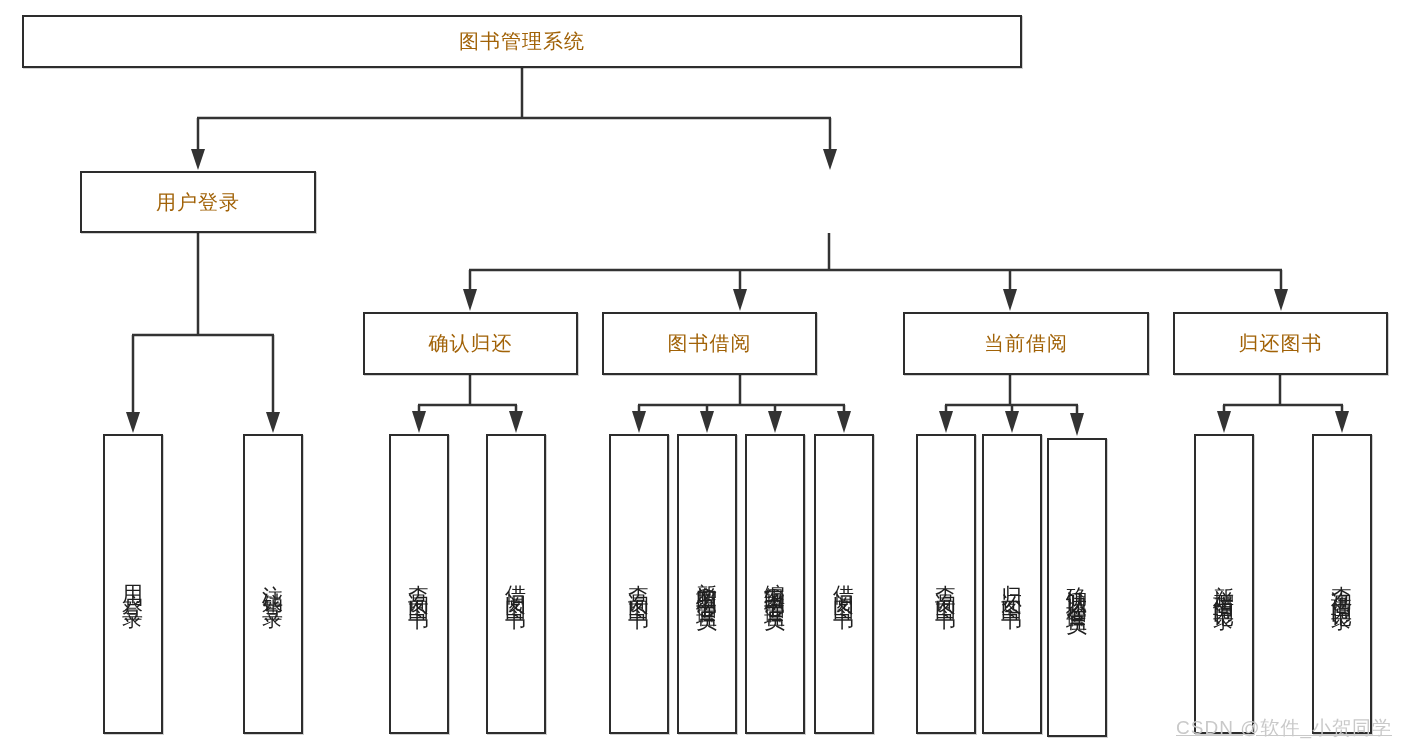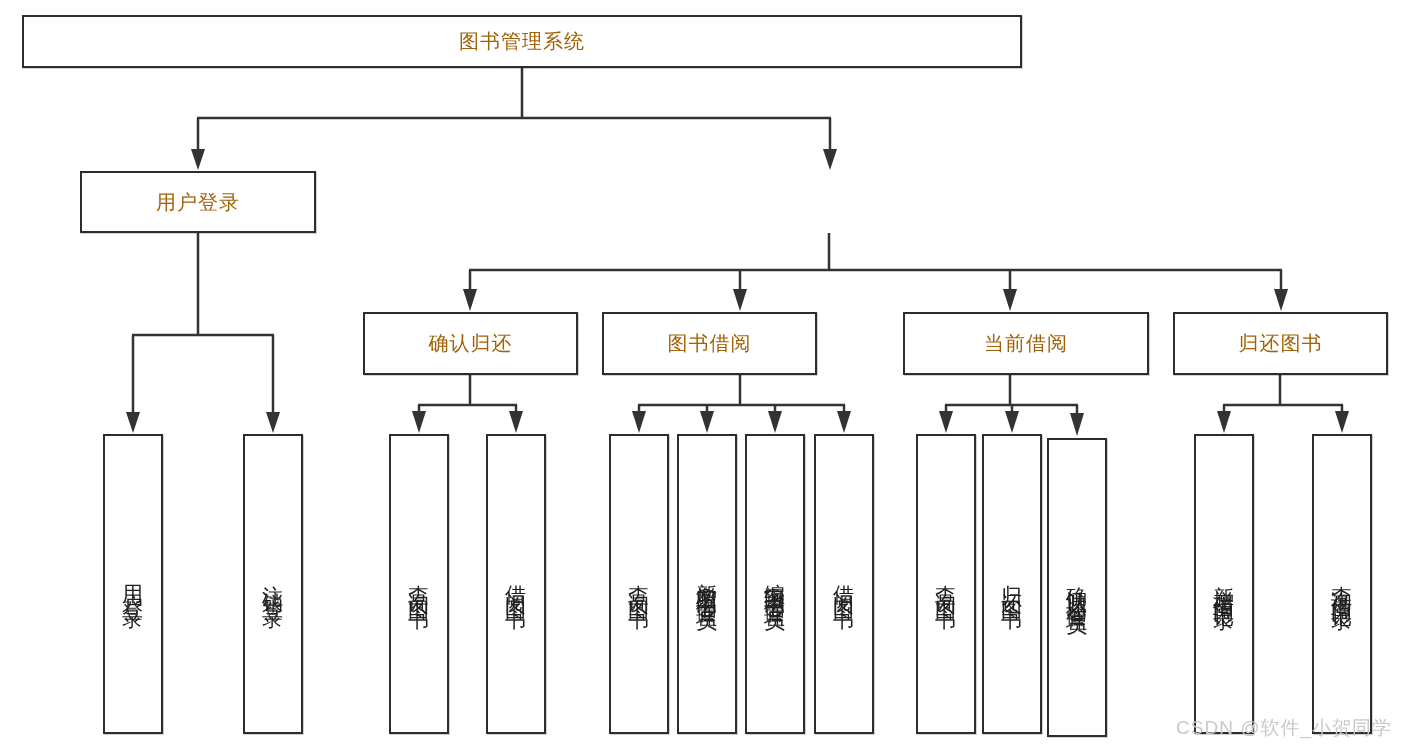--- a/index.html
+++ b/index.html
@@ -28,20 +28,21 @@
     writing-mode:vertical-rl;
     text-orientation:mixed;
     font-size:21px;color:#1f1f1f;
     letter-spacing:8px;
     line-height:1;
   }
   #watermark{
     position:absolute;right:13px;bottom:6px;
     font-size:19px;color:#c9c9c9;letter-spacing:1px;
     white-space:nowrap;
+    text-decoration:underline;
   }
 </style>
 </head>
 <body>
 
 <div id="canvas">
 
   <svg id="wires" width="1405" height="747" viewBox="0 0 1405 747">
     <g>
       <line x1="522" y1="68" x2="522" y2="118"></line>

